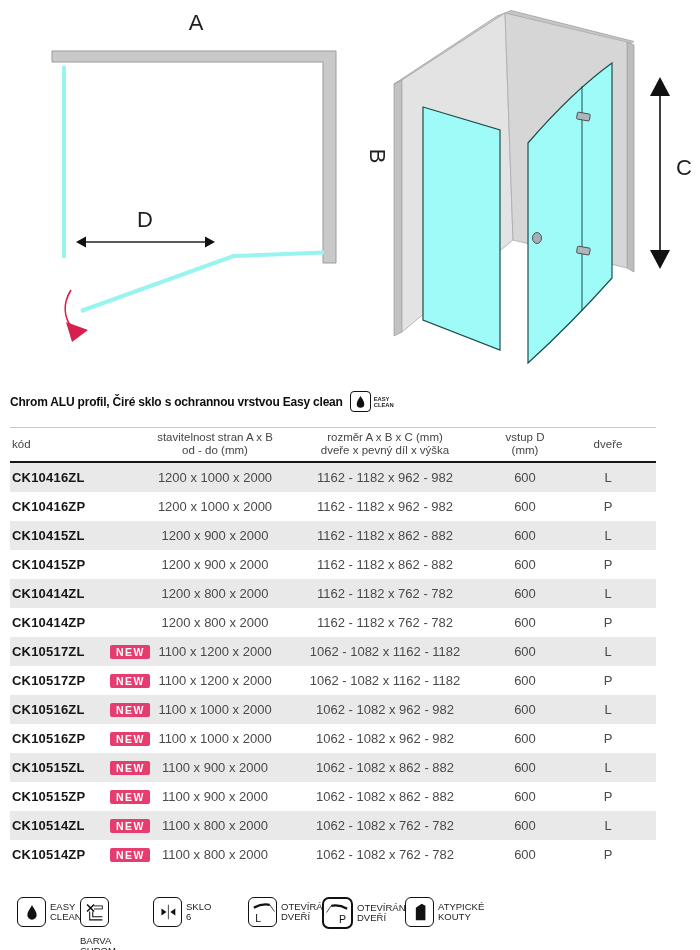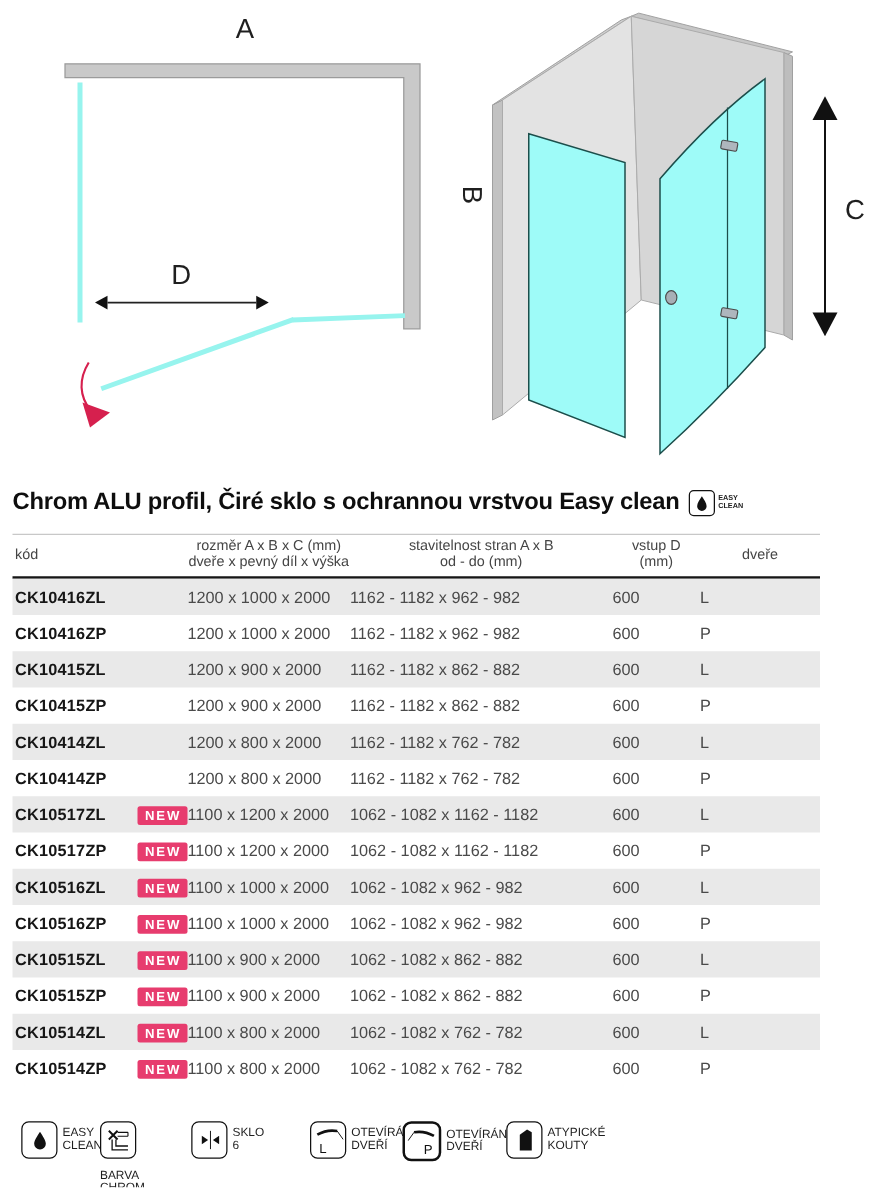--- a/index.html
+++ b/index.html
@@ -7,38 +7,38 @@
     position:relative; width:700px; height:950px; background:#ffffff;
     font-family:"Liberation Sans", sans-serif; overflow:hidden;
   }
 
   
   .diagram-svg { position:absolute; left:0; top:0; }
   .dim-label { font-family:"Liberation Sans",sans-serif; font-size:22px; fill:#1f1f1f; }
 
   
   .title-row { position:absolute; left:10px; top:391px; display:flex; align-items:center; gap:7px; }
-  .page-title { margin:0; font-size:19px; font-weight:bold; color:#0e0e0e; letter-spacing:-0.2px; white-space:nowrap; }
+  .page-title { margin:0; font-size:12px; font-weight:bold; color:#0e0e0e; letter-spacing:-0.2px; white-space:nowrap; }
   .title-icon { display:flex; align-items:center; gap:3px; }
   .ti-box { width:19px; height:19px; border:1.6px solid #111; border-radius:4px;
             display:flex; align-items:center; justify-content:center; }
   .ti-txt { display:flex; flex-direction:column; font-size:5.8px; line-height:6px; font-weight:bold; color:#222; }
 
   
   .ptable { position:absolute; left:10px; top:427px; width:646px; }
   .tgrid { display:grid; grid-template-columns:85px 55px 130px 210px 70px 96px; }
   .thead { border-top:1px solid #c8c8c8; border-bottom:2.5px solid #161616;
            padding:3px 0 4px; color:#454545; font-size:11.5px; line-height:12.5px; min-height:26px; }
   .thead .h { text-align:center; }
   .thead .h.left { text-align:left; padding-left:2px; grid-column:1 / 3; }
   .thead .h.mid { align-self:center; }
   .trow { height:29px; align-items:center; font-size:13px; color:#4a4a4a; }
   .trow.alt { background:#e9e9e9; }
   .trow .code { font-weight:bold; color:#161616; font-size:13px; padding-left:2px; letter-spacing:0.2px; }
-  .trow .c { text-align:left; }
+  .trow .c { text-align:center; }
   .bcell { padding-left:5px;text-align:right; }
   .badge { display:inline-block; font-size:10.5px; font-weight:bold; color:#fff;
            padding:2.5px 5px 2px 6px; border-radius:2px; letter-spacing:1.5px; line-height:10px; }
 
   
   .legend { position:absolute; left:17px; top:897px; display:flex; align-items:flex-start; }
   .legend-item { display:flex; gap:4px; flex:none; }
   .legend-item:nth-child(1){ width:63px; } .legend-item:nth-child(2){ width:73px;flex-direction:column; }
   .legend-item:nth-child(3){ width:95px; } .legend-item:nth-child(4){ width:74px; }
   .legend-item:nth-child(5){ width:83px; } .legend-item:nth-child(6){ width:85px; }
@@ -122,26 +122,26 @@
         <span>EASY</span>
         <span>CLEAN</span>
       </div>
     </div>
   </div>
 
   <div class="ptable">
     <div class="thead tgrid">
       <div class="h left mid">kód</div>
       <div class="h">
+        <div>stavitelnost stran A x B</div>
+        <div>od - do (mm)</div>
+      </div>
+      <div class="h">
         <div>rozměr A x B x C (mm)</div>
         <div>dveře x pevný díl x výška</div>
-      </div>
-      <div class="h">
-        <div>stavitelnost stran A x B</div>
-        <div>od - do (mm)</div>
       </div>
       <div class="h">
         <div>vstup D</div>
         <div>(mm)</div>
       </div>
       <div class="h mid">dveře</div>
     </div>
     <div id="table-rows">
         <div class="trow tgrid alt">
           <div class="code">CK10416ZL</div>

